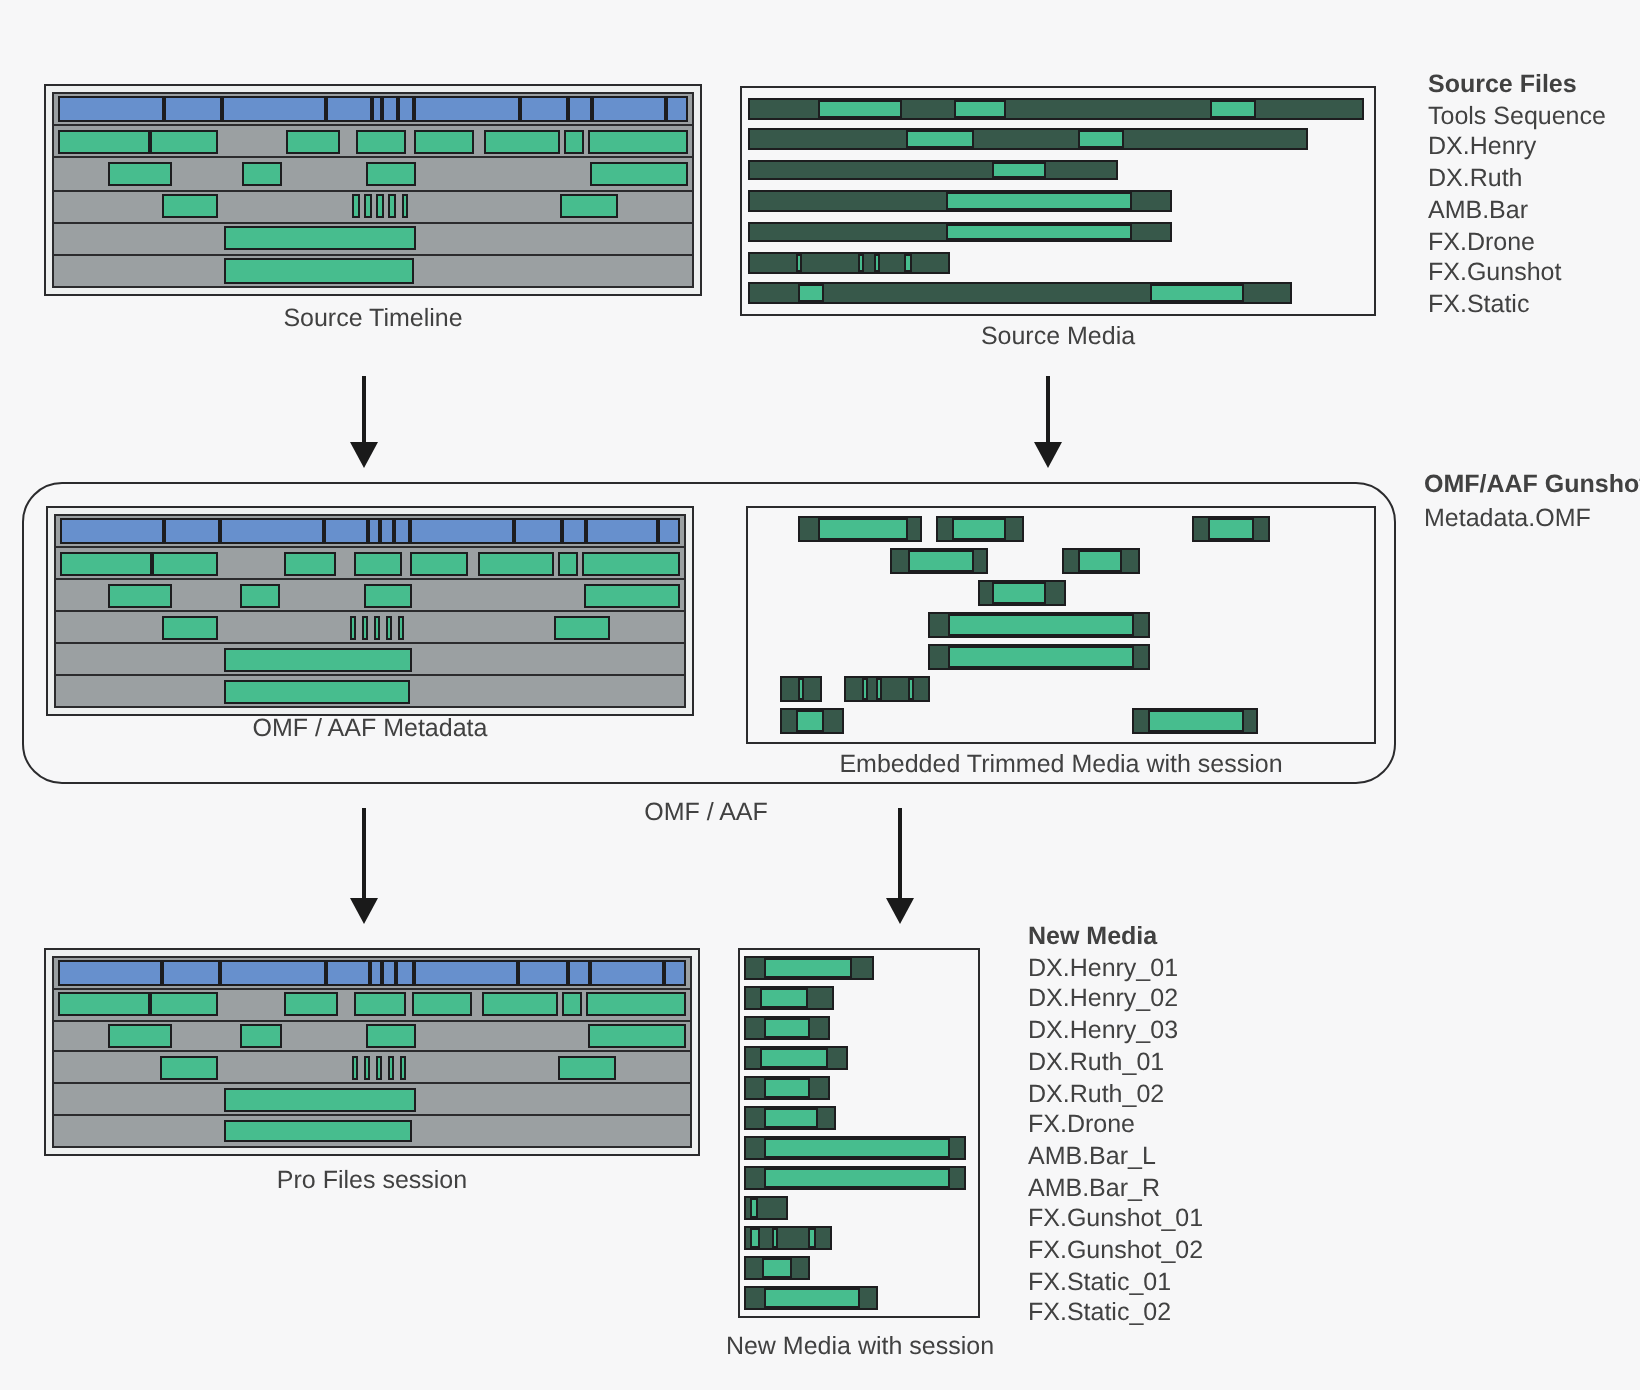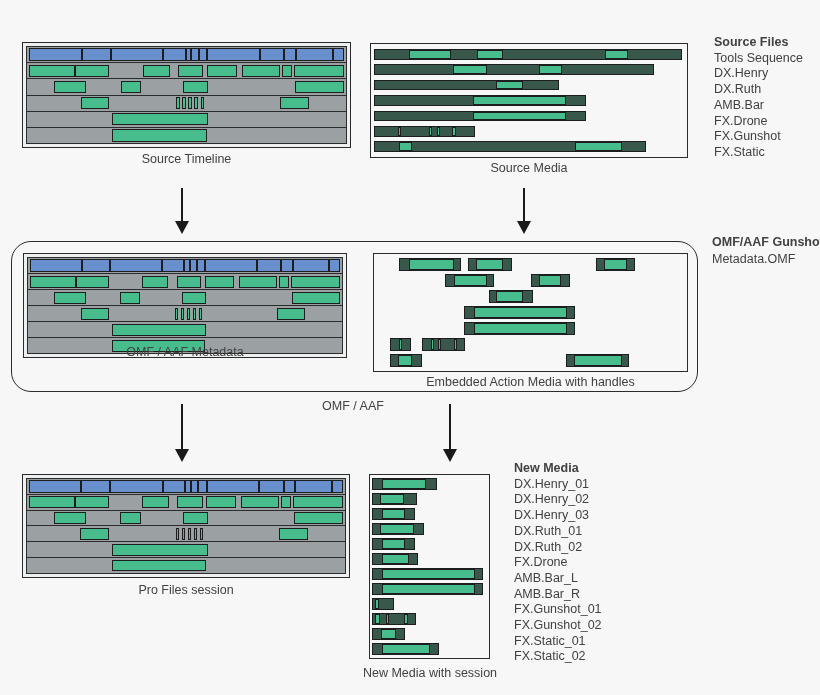--- a/index.html
+++ b/index.html
@@ -196,21 +196,21 @@
         <div class="clip" style="left: 79.4%; width: 8.9%;"></div>
       </div>
       <div class="tl-row">
         <div class="clip" style="left: 26.8%; width: 30%;"></div>
       </div>
       <div class="tl-row">
         <div class="clip" style="left: 26.8%; width: 29.5%;"></div>
       </div>
     </div>
   </div>
-<div class="caption" style="left:23px;top:345px;width:324px">OMF / AAF Metadata</div>
+<div class="caption" style="left:23px;top:357px;width:324px">OMF / AAF Metadata</div>
 
 <div class="mediabox" style="left:373px;top:253px;width:315px;height:119px">
   <div class="m-rows" style="inset:4px 1px">
       <div class="m-row" style="height: 13px;">
         <div class="m-clip" style="left: 7.7%; width: 20.1%;"></div>
         <div class="m-seg" style="left: 10.9%; width: 14.4%;"></div>
         <div class="m-clip" style="left: 29.9%; width: 14.1%;"></div>
         <div class="m-seg" style="left: 32.4%; width: 8.8%;"></div>
         <div class="m-clip" style="left: 71.2%; width: 12.5%;"></div>
         <div class="m-seg" style="left: 73.7%; width: 7.3%;"></div>
@@ -242,21 +242,21 @@
         <div class="m-seg" style="left: 25.3%; width: 1%;"></div>
       </div>
       <div class="m-row" style="height: 13px;">
         <div class="m-clip" style="left: 4.9%; width: 10.2%;"></div>
         <div class="m-seg" style="left: 7.3%; width: 4.7%;"></div>
         <div class="m-clip" style="left: 61.3%; width: 20.5%;"></div>
         <div class="m-seg" style="left: 64.1%; width: 15.2%;"></div>
       </div>
     </div>
 </div>
-<div class="caption" style="left:373px;top:375px;width:315px">Embedded Action Media with handles</div>
+<div class="caption" style="left:373px;top:375px;width:315px">Embedded Trimmed Media with session</div>
 
 <div class="txt bold" style="left:712px;top:235px">OMF/AAF Gunshot</div>
 <div class="txt" style="left:712px;top:252px">Metadata.OMF</div>
 
 <div class="caption" style="left:290px;top:399px;width:126px">OMF / AAF</div>
 
 <div class="arrow" style="left:175px;top:404px;height:58px">
   <div class="line" style="height:45px"></div>
   <div class="head"></div>
 </div>

